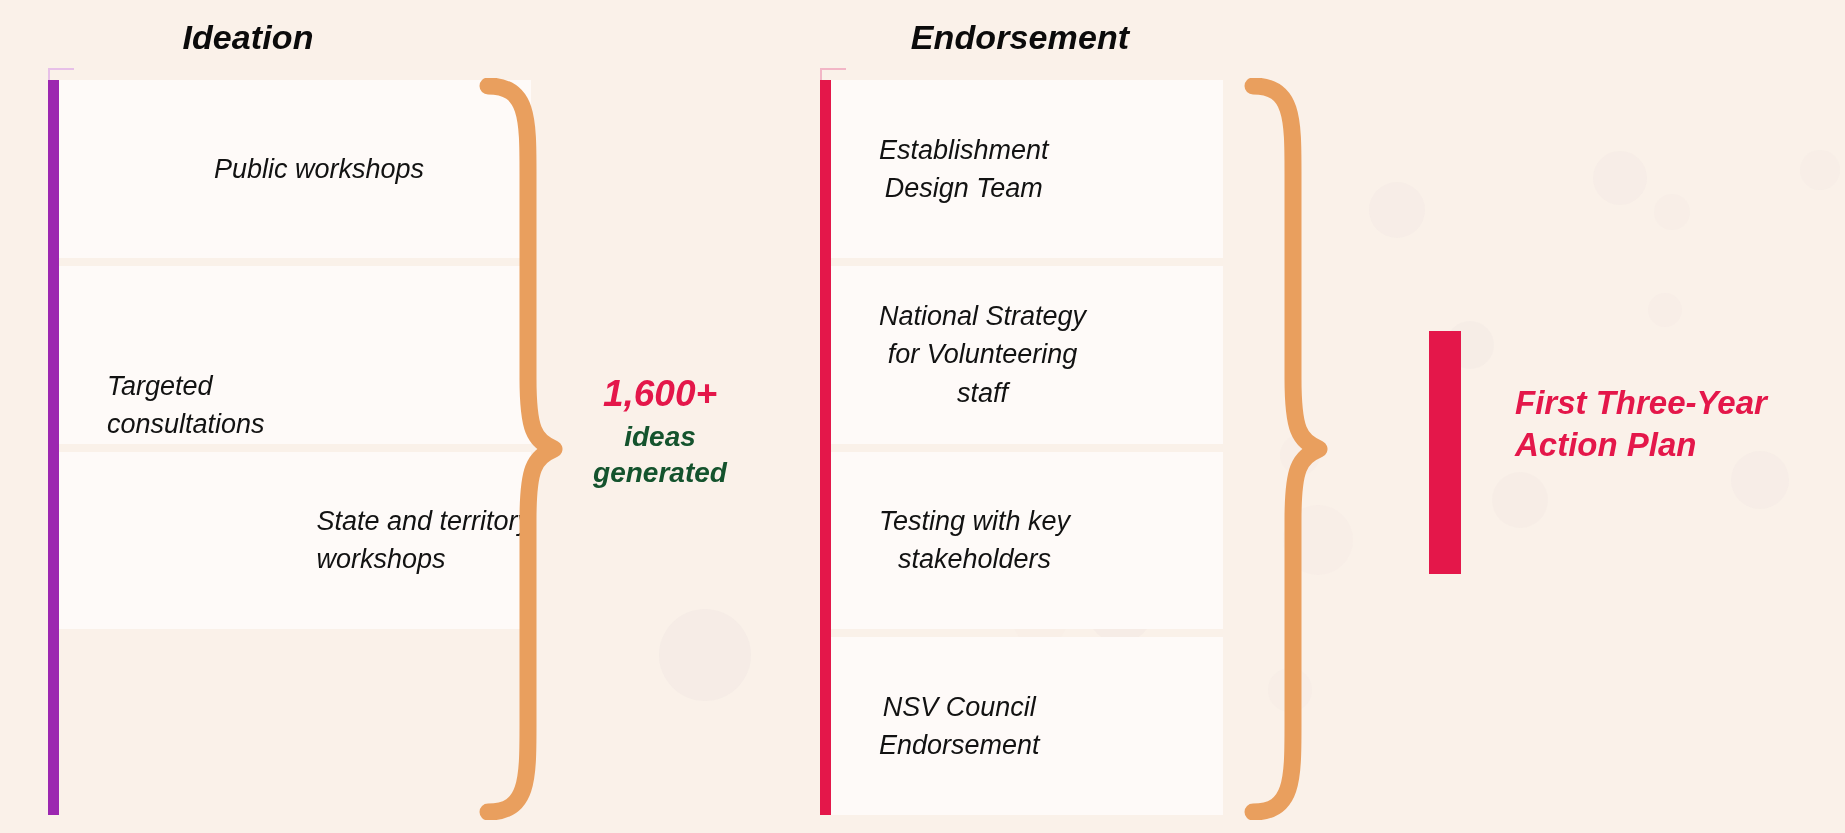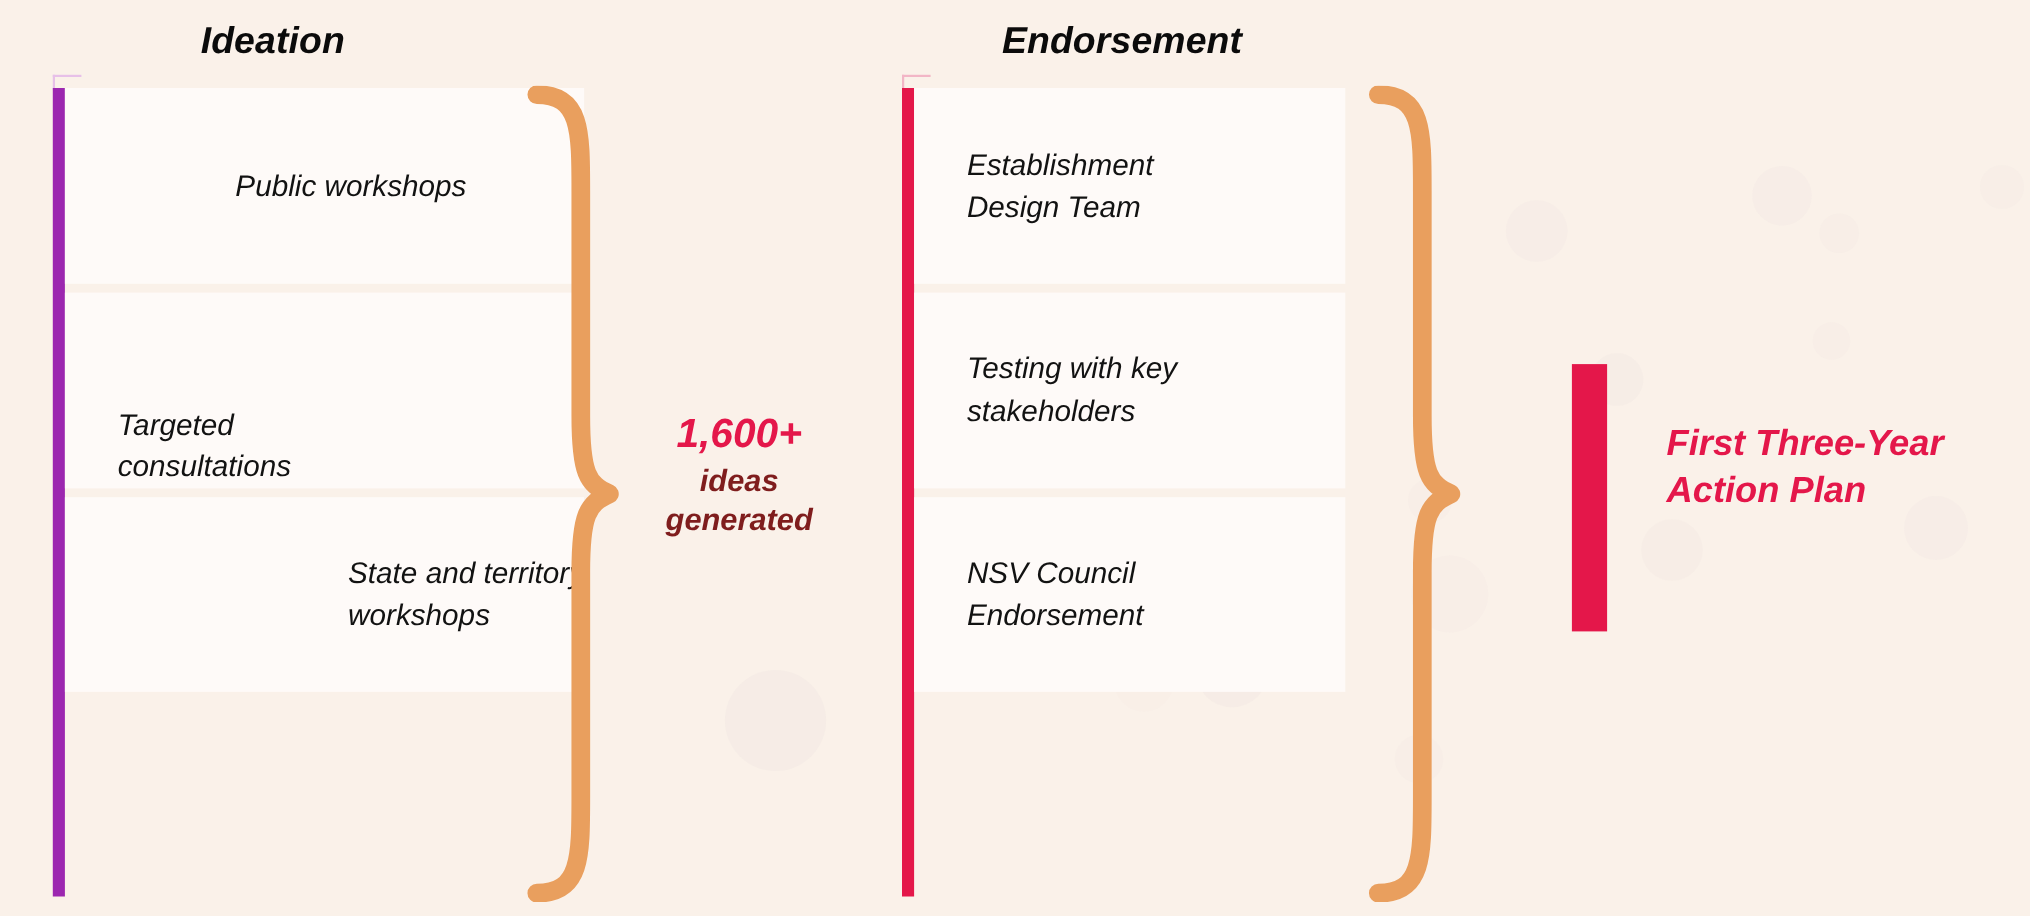--- a/index.html
+++ b/index.html
@@ -53,21 +53,21 @@
 
   
   .callout{
     position:absolute;text-align:center;line-height:1.28;
   }
   .callout .big{
     display:block;font-size:37px;font-weight:bold;color:#E4174A;
     margin-bottom:2px;
   }
   .callout .sub{
-    display:block;font-size:28px;font-weight:bold;color:#7f1d1d;
+    display:block;font-size:28px;font-weight:bold;color:#14532d;
   }
 
   
   .outcome-bar{position:absolute;background:#E4174A;}
   .outcome-text{
     position:absolute;
     font-size:33px;font-weight:bold;color:#E4174A;
     line-height:1.28;
   }
 </style>
@@ -119,33 +119,36 @@
       <path d="M10 8
                C 50 8, 50 40, 50 96
                L 50 300
                C 50 352, 56 362, 76 371
                C 56 380, 50 390, 50 442
                L 50 646
                C 50 702, 50 734, 10 734" fill="none" stroke="#E99F5E" stroke-width="17" stroke-linecap="round" stroke-linejoin="round"></path>
     </svg>
   </div>
 
-  <div class="callout" style="left:552px;top:370px;width:240px;">
+  <div class="callout" style="left:540px;top:370px;width:240px;">
     <span class="big">1,600+</span>
     <span class="sub" id="callout-label">ideas<br>generated</span>
   </div>
 
   <div class="col-title" style="left:820px;top:18px;width:400px;">Endorsement</div>
 
   <div class="stage-col" id="col-refinement" style="left:820px;width:403px;height:735px;">
     <div class="accent-corner" style="border-color:#F2B6C6;"></div>
     <div class="accent-bar" style="background:#E4174A;"></div>
-    <div class="cards" id="cards-refinement" style="width:392px;">
+    <div class="cards" id="cards-refinement" style="width:392px;text-align:center;">
         <div class="card" style="height: 177.75px; margin-bottom: 8px;">
           <span class="card-text">Establishment<br>Design Team</span>
+        </div>
+        <div class="card" style="height: 177.75px; margin-bottom: 8px;">
+          <span class="card-text">National Strategy<br>for Volunteering<br>staff</span>
         </div>
         <div class="card" style="height: 177.75px; margin-bottom: 8px;">
           <span class="card-text">Testing with key<br>stakeholders</span>
         </div>
         <div class="card" style="height: 177.75px; margin-bottom: 17px;">
           <span class="card-text">NSV Council<br>Endorsement</span>
         </div>
       </div>
   </div>
 

